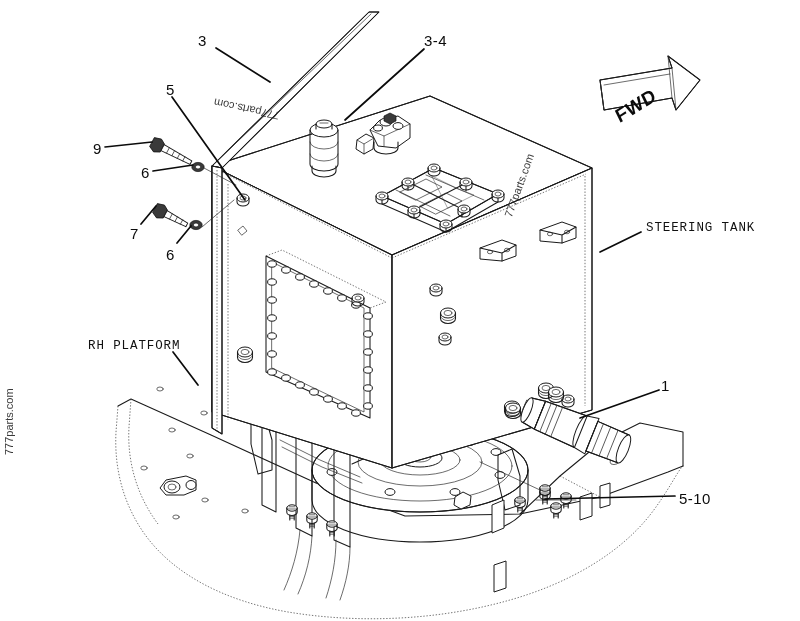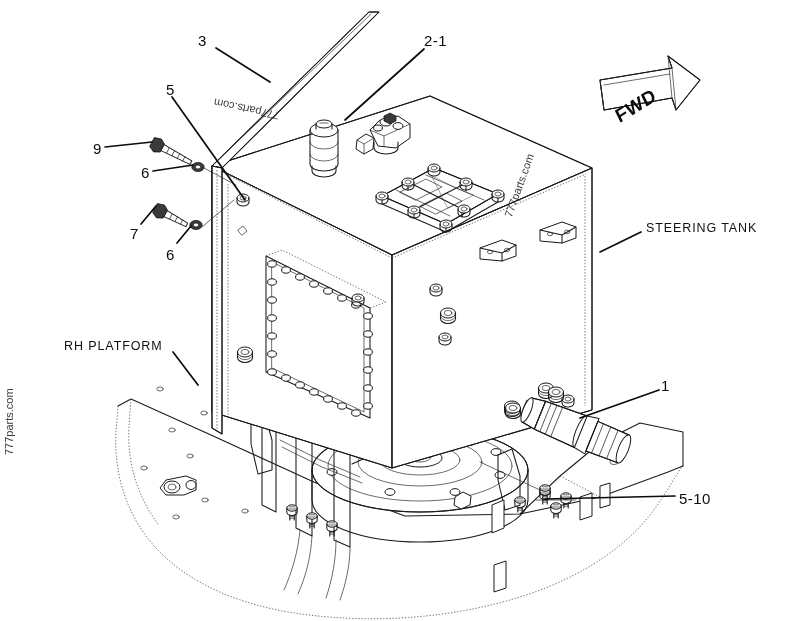--- a/index.html
+++ b/index.html
@@ -31,21 +31,21 @@
     font-family: "Liberation Sans", sans-serif;
     font-size: 15px;
     line-height: 15px;
     letter-spacing: 0.4px;
     white-space: nowrap;
     user-select: none;
   }
   .name-label {
     position: absolute;
     color: #111111;
-    font-family: Liberation Sans, sans-serif;
+    font-family: Liberation Mono, monospace;
     font-size: 12.5px;
     line-height: 13px;
     letter-spacing: 0.9px;
     white-space: nowrap;
     user-select: none;
   }
   .watermark {
     position: absolute;
     color: #2a2a2a;
     font-family: "Liberation Sans", sans-serif;
@@ -473,31 +473,31 @@
 
     <g>
       <path class="fillw" d="M600,80 L672,68 L668,56 L700,80 L676,110 L672,98 L604,110 Z"></path>
       <path class="ln" d="M600,80 L672,68 L668,56 L700,80 L676,110 L672,98 L604,110 Z"></path>
       <path class="lnt" d="M600,80 L604,110 M672,68 L676,110 M668,56 L672,98"></path>
       <path class="lnt" d="M604,85 L670,74"></path>
     </g>
   </svg>
 
   <div class="callout-label" style="left:198px; top:33px;">3</div>
-  <div class="callout-label" style="left:424px; top:33px;">2-1</div>
+  <div class="callout-label" style="left:424px; top:33px;">3-4</div>
   <div class="callout-label" style="left:166px; top:82px;">5</div>
   <div class="callout-label" style="left:93px;  top:141px;">9</div>
   <div class="callout-label" style="left:141px; top:165px;">6</div>
   <div class="callout-label" style="left:130px; top:226px;">7</div>
   <div class="callout-label" style="left:166px; top:247px;">6</div>
   <div class="callout-label" style="left:661px; top:378px;">1</div>
   <div class="callout-label" style="left:679px; top:491px;">5-10</div>
 
   <div class="name-label" style="left:646px; top:222px;">STEERING TANK</div>
-  <div class="name-label" style="left:64px;  top:340px;">RH PLATFORM</div>
+  <div class="name-label" style="left:88px;  top:340px;">RH PLATFORM</div>
 
   <div class="fwd-text" style="left:612px; top:108px;">FWD</div>
 
   <div class="watermark wm-a" style="left:278px; top:121px;">777parts.com</div>
   <div class="watermark wm-b" style="left:503px; top:215px;">777parts.com</div>
   <div class="watermark wm-edge" style="left:4px;   top:455px;">777parts.com</div>
 
 </div>
 
 </body></html>

